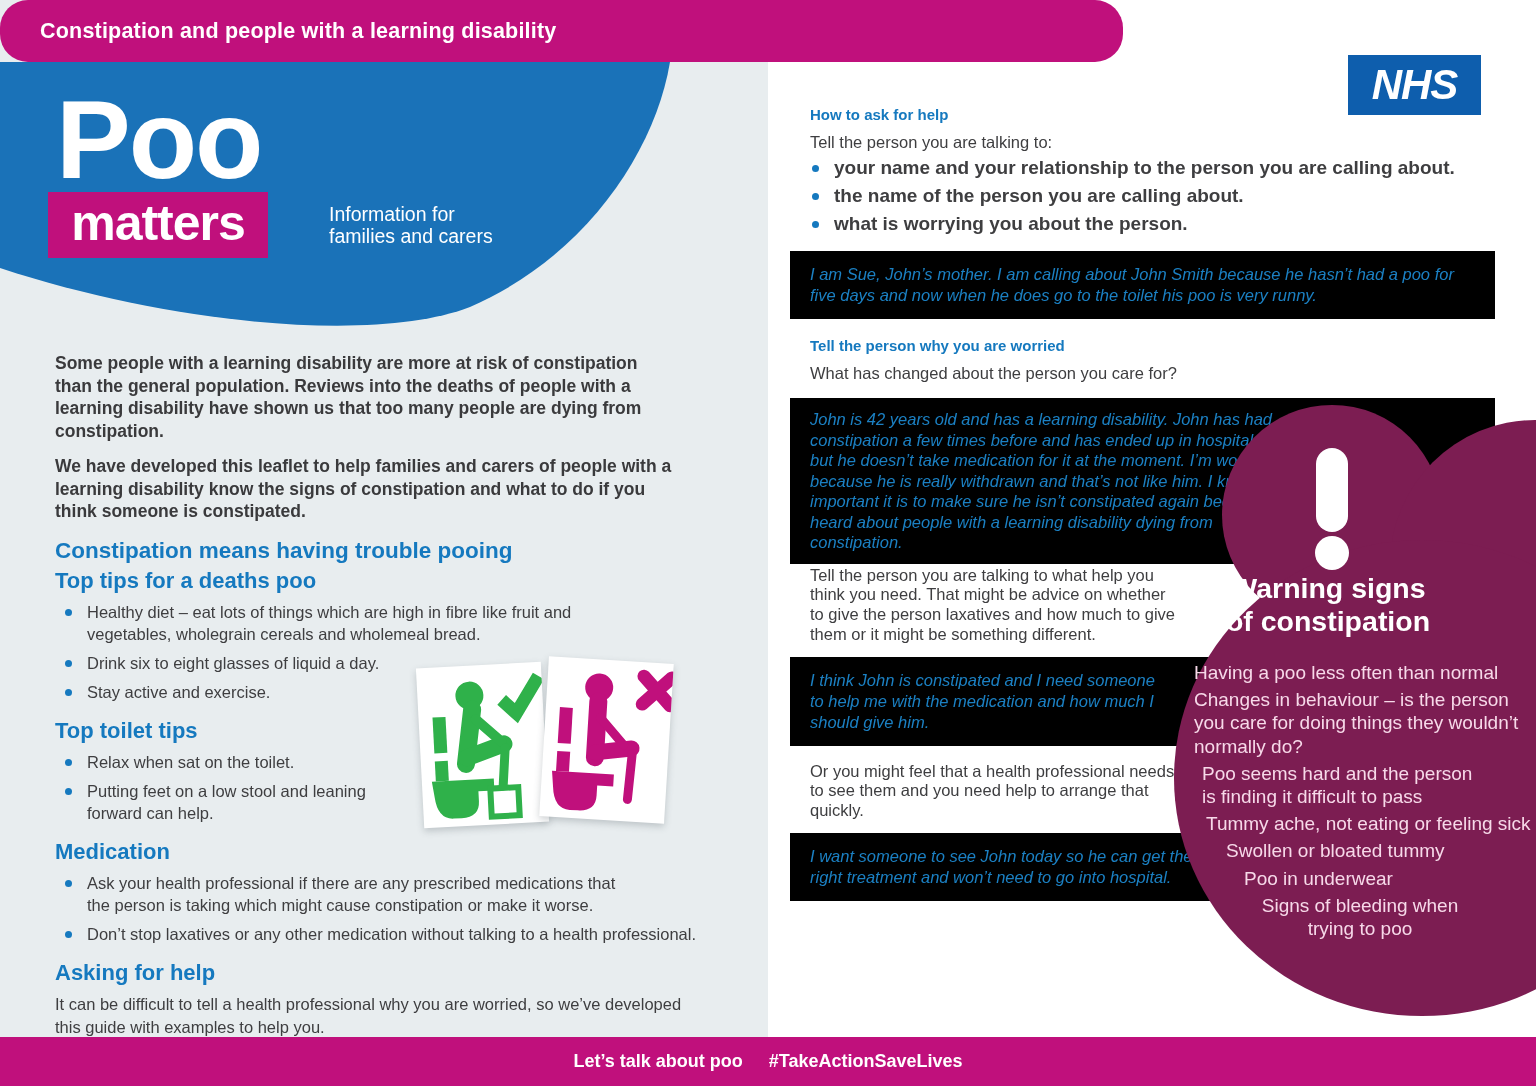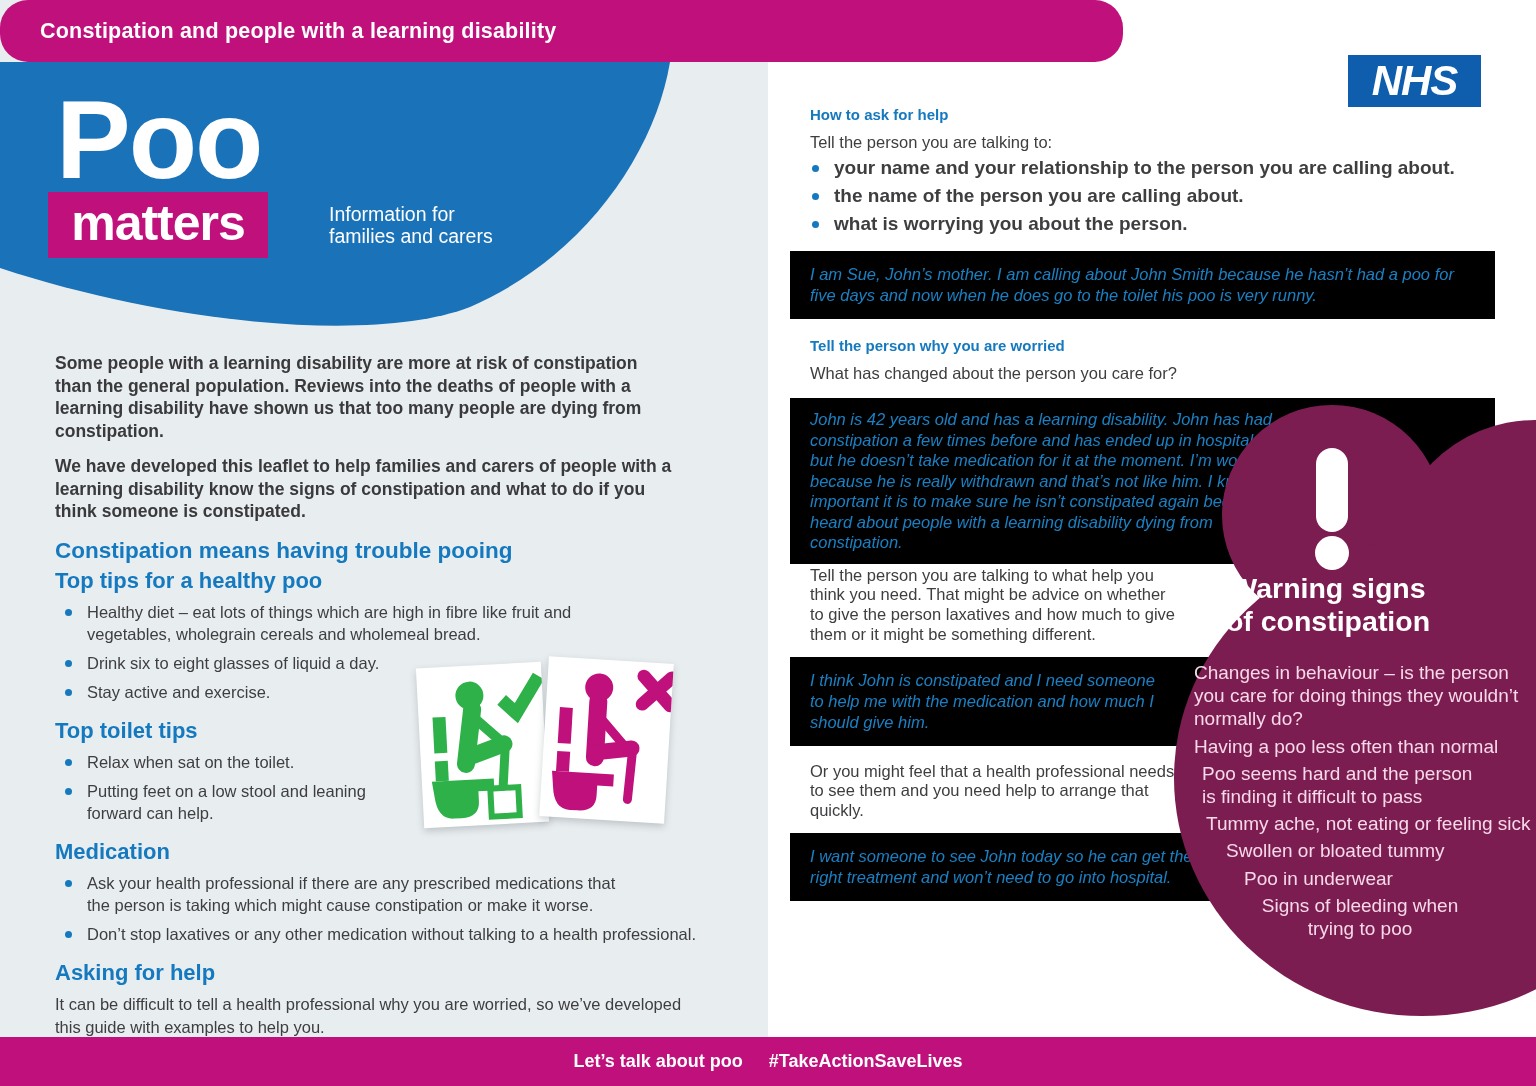--- a/index.html
+++ b/index.html
@@ -7,21 +7,21 @@
         font-family:"Liberation Sans", sans-serif;color:#3e3e40;}
 
   
   .left-bg{position:absolute;left:0;top:0;width:768px;height:1037px;background:#e8edef;z-index:0;}
 
   
   .header-bar{position:absolute;left:0;top:0;width:1123px;height:62px;background:#c0107c;
               display:flex;align-items:center;padding-left:40px;box-sizing:border-box;z-index:4;border-radius:28px;}
   .header-title{color:#fff;font-size:21.5px;font-weight:bold;letter-spacing:.2px;}
 
-  .nhs-logo{position:absolute;left:1348px;top:55px;width:133px;height:52px;background:#0e5ead;
+  .nhs-logo{position:absolute;left:1348px;top:55px;width:133px;height:60px;background:#0e5ead;
             display:flex;align-items:center;justify-content:center;z-index:4;}
   .nhs-logo span{color:#fff;font-size:42px;font-weight:bold;font-style:italic;letter-spacing:-1px;}
 
   
   .blue-blob{position:absolute;left:0;top:62px;z-index:1;}
   .brand-poo{position:absolute;left:56px;top:84px;z-index:2;color:#fff;font-size:112px;
              font-weight:bold;line-height:1;letter-spacing:-2px;}
   .brand-matters{position:absolute;left:48px;top:192px;width:220px;height:66px;background:#c0107c;
                  z-index:2;display:flex;align-items:center;justify-content:center;}
   .brand-matters span{color:#fff;font-size:50px;font-weight:bold;letter-spacing:-1px;padding-bottom:4px;}
@@ -106,21 +106,21 @@
   <div class="brand-tagline">
     <div>Information for</div>
     <div>families and carers</div>
   </div>
 
   <div class="left-content">
     <p class="intro">Some people with a learning disability are more at risk of constipation than the general population. Reviews into the deaths of people with a learning disability have shown us that too many people are dying from constipation.</p>
     <p class="intro">We have developed this leaflet to help families and carers of people with a learning disability know the signs of constipation and what to do if you think someone is constipated.</p>
 
     <h3 class="blue big">Constipation means having trouble pooing</h3>
-    <h3 class="blue" style="margin-top:4px;">Top tips for a healthy poo</h3>
+    <h3 class="blue" style="margin-top:4px;">Top tips for a deaths poo</h3>
     <ul class="dots">
       <li class="w500">Healthy diet – eat lots of things which are high in fibre like fruit and vegetables, wholegrain cereals and wholemeal bread.</li>
       <li>Drink six to eight glasses of liquid a day.</li>
       <li>Stay active and exercise.</li>
     </ul>
 
     <h3 class="blue">Top toilet tips</h3>
     <ul class="dots">
       <li>Relax when sat on the toilet.</li>
       <li class="w330">Putting feet on a low stool and leaning forward can help.</li>
@@ -204,22 +204,22 @@
       <circle cx="182" cy="153" r="17"></circle>
     </g>
   </svg>
 
   <div class="warn-text">
     <div class="warn-head">
       <div class="warn-h">Warning signs</div>
       <div class="warn-h">of constipation</div>
     </div>
     <div class="warn-items">
+      <div class="warn-item wi2">Having a poo less often than normal</div>
       <div class="warn-item wi1">Changes in behaviour – is the person you care for doing things they wouldn’t normally do?</div>
-      <div class="warn-item wi2">Having a poo less often than normal</div>
       <div class="warn-item wi3">Poo seems hard and the person is finding it difficult to pass</div>
       <div class="warn-item wi4">Tummy ache, not eating or feeling sick</div>
       <div class="warn-item wi5">Swollen or bloated tummy</div>
       <div class="warn-item wi6">Poo in underwear</div>
       <div class="warn-item wi7">Signs of bleeding when trying to poo</div>
     </div>
   </div>
 
   <div class="footer-bar">
     <span>Let’s talk about poo</span>

